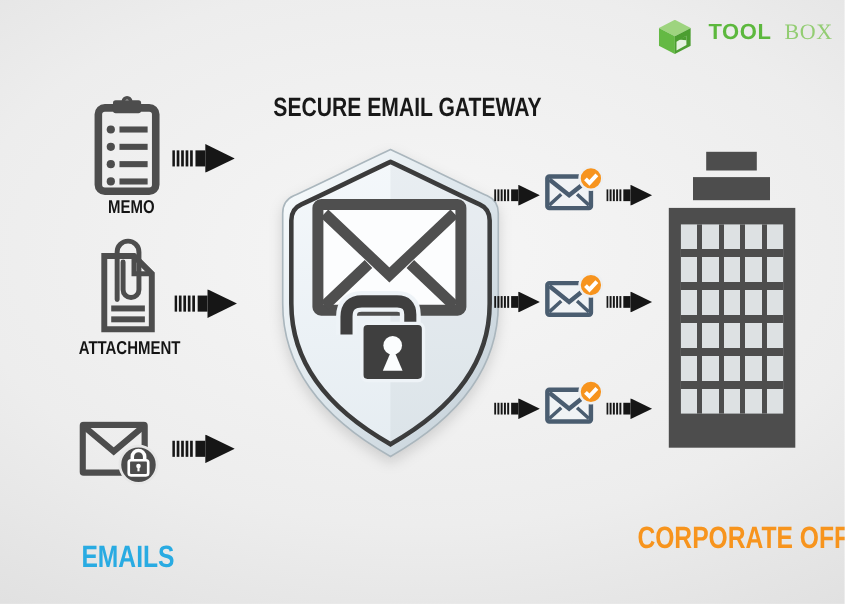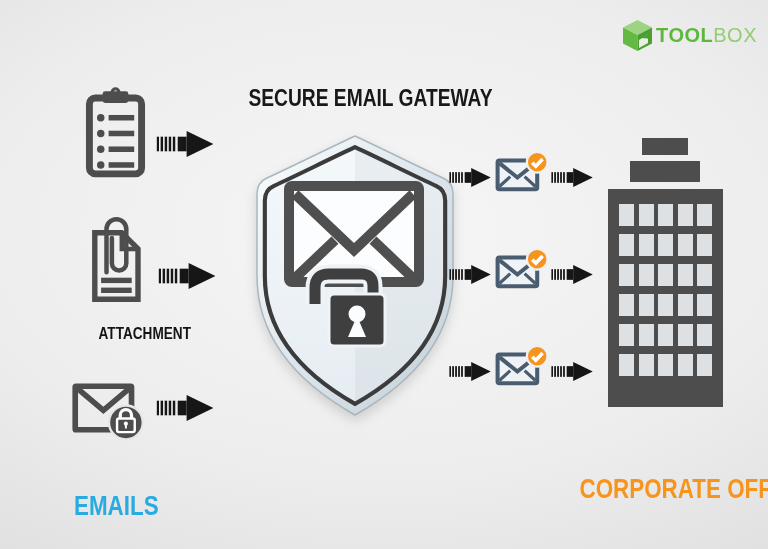--- a/index.html
+++ b/index.html
@@ -13,21 +13,21 @@
   .cond{display:inline-block;transform:scaleX(0.8);transform-origin:center;font-weight:bold;letter-spacing:0px;white-space:nowrap;}
   .cond.left{transform-origin:left center;}
   .cond.right{transform-origin:right center;}
 
   .title{left:180px;top:84px;width:380px;text-align:center;color:#181818;font-size:24px;}
   .src-label{width:170px;text-align:center;color:#141414;font-size:17px;}
   .emails-label{left:74px;top:490px;color:#29abe2;font-size:28px;}
   .corp-label{right:6px;top:473px;width:240px;text-align:right;color:#f7941d;font-size:28px;}
 
   
-  .logo{right:11px;top:18px;height:34px;display:flex;align-items:center;gap:4px;}
+  .logo{right:11px;top:18px;height:34px;display:flex;gap:16px;}
   .logo .t1{color:#5cb83d;font-weight:bold;font-size:20px;letter-spacing:0.5px;}
   .logo .t2{color:#93cd73;font-weight:normal;font-size:20px;letter-spacing:0.5px;}
 
   
   .building{left:608px;top:138px;width:115px;height:269px;}
   .building .tier1{position:absolute;left:34px;top:0;width:46px;height:17px;background:#4d4d4d;}
   .building .tier2{position:absolute;left:22px;top:23px;width:70px;height:21px;background:#4d4d4d;}
   .building .body{position:absolute;left:0;top:51px;width:115px;height:218px;background:#4d4d4d;}
   .building .windows{
     position:absolute;left:11px;top:15px;width:93px;height:172px;
@@ -74,21 +74,21 @@
     <span>
       <svg width="29" height="31" viewBox="0 0 29 31">
         <polygon points="14.5,0 29,7.5 14.5,15 0,7.5" fill="#9ed47f"></polygon>
         <polygon points="0,7.5 14.5,15 14.5,31 0,23.5" fill="#64b944"></polygon>
         <polygon points="29,7.5 29,23.5 14.5,31 14.5,15" fill="#4c9e31"></polygon>
         <polygon points="16,20 25,14.5 25,23 16,28" fill="#ffffff" opacity="0.85"></polygon>
         <polygon points="18,18 25,14.5 25,18.5" fill="#4c9e31"></polygon>
       </svg>
     </span>
     <span class="t1">TOOL</span>
-      <span class="t2" style="margin-left:-4px;">BOX</span>
+      <span class="t2" style="margin-left:-4px;font-family:Liberation Serif, serif;">BOX</span>
   </div>
 
   <div class="abs title">
     <span class="cond">SECURE EMAIL GATEWAY</span>
   </div>
 
   <div class="abs" style="left:84px;top:85px;">
     <svg width="63" height="95" viewBox="0 0 64 96">
       <g stroke="#4d4d4d" fill="none">
         <rect x="5.5" y="13" width="53" height="77" rx="6" stroke-width="7"></rect>
@@ -101,40 +101,43 @@
           <rect x="25" y="30.2" width="26" height="5.6"></rect>
         <circle cx="17" cy="49" r="3.8"></circle>
           <rect x="25" y="46.2" width="26" height="5.6"></rect>
         <circle cx="17" cy="65" r="3.8"></circle>
           <rect x="25" y="62.2" width="26" height="5.6"></rect>
         <circle cx="17" cy="81" r="3.8"></circle>
           <rect x="25" y="78.2" width="26" height="5.6"></rect>
       </g>
     </svg>
   </div>
+  <div class="abs src-label" style="left:34px;top:179px;">
+    <span class="cond">MEMO</span>
+  </div>
   <div class="abs arrow-l" style="left:154px;top:131px;">
     <svg class="arrow-l" viewBox="0 0 70 32">
         <use href="#sym-arrow"></use>
       </svg>
   </div>
 
   <div class="abs" style="left:84px;top:214px;">
     <svg width="63" height="95" viewBox="0 0 70 100">
       <g stroke="#4d4d4d" fill="none">
         <path d="M12,18 H42 L60,36 V92 H12 Z" stroke-width="6"></path>
         <path d="M42,18 V36 H60" stroke-width="5"></path>
         <path d="M25,62 V14 A11,11 0 0 1 47,14 V52 A8,8 0 0 1 31,52 V24" stroke-width="5" stroke-linecap="round"></path>
       </g>
       <g fill="#4d4d4d">
         <rect x="19" y="68" width="34" height="6"></rect>
         <rect x="19" y="79" width="34" height="6"></rect>
       </g>
     </svg>
   </div>
-  <div class="abs src-label" style="left:33px;top:324px;text-align:right;">
+  <div class="abs src-label" style="left:33px;top:307px;">
     <span class="cond">ATTACHMENT</span>
   </div>
   <div class="abs arrow-l" style="left:156px;top:263px;">
     <svg class="arrow-l" viewBox="0 0 70 32">
         <use href="#sym-arrow"></use>
       </svg>
   </div>
 
   <div class="abs" style="left:72px;top:383px;">
     <svg width="74" height="58" viewBox="0 0 92 72">

